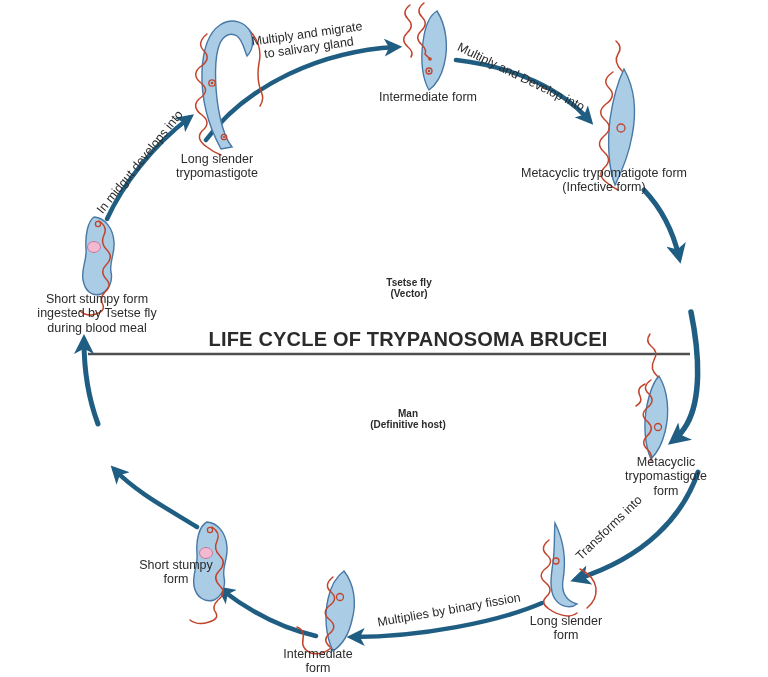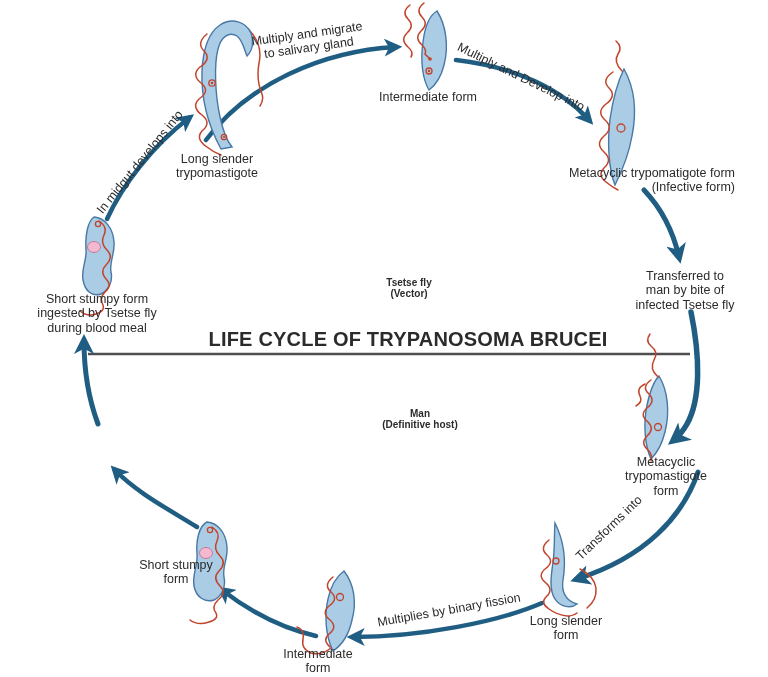--- a/index.html
+++ b/index.html
@@ -114,31 +114,28 @@
       <path class="cellbody" d="M 94,217 C 105,218 113,228 114,242 C 115,254 109,262 111,272 C 113,281 109,290 101,294 C 92,297 85,291 83,280 C 81,268 87,261 86,249 C 85,235 88,221 94,217 Z"></path>
       <path class="flag" d="M 99,221 Q 108,227 104,235 Q 100,243 107,250 Q 114,257 106,265 Q 99,272 107,280 Q 112,286 105,292 Q 99,298 103,305 Q 105,311 96,314 Q 87,317 80,311"></path>
       <ellipse class="nuc" cx="94" cy="247" rx="6.5" ry="5.5"></ellipse>
       <circle class="ring" cx="98" cy="224" r="2.6"></circle>
     </g>
   </svg>
 
   <div class="label section-title" style="left:409px;top:288px;">Tsetse fly
 (Vector)</div>
   <div class="label main-title" style="left:408px;top:339px;">LIFE CYCLE OF TRYPANOSOMA BRUCEI</div>
-  <div class="label section-title" style="left:420px;top:419px;">Man
+  <div class="label section-title" style="left:408px;top:419px;">Man
 (Definitive host)</div>
 
   <div class="label" style="left:217px;top:166px;">Long slender
 trypomastigote</div>
   <div class="label" style="left:428px;top:97px;">Intermediate form</div>
-  <div class="label" style="left:652px;top:180px;text-align:right;">Metacyclic trypomatigote form
+  <div class="label" style="left:604px;top:180px;">Metacyclic trypomatigote form
 (Infective form)</div>
-  <div class="label" style="left:685px;top:290px;">Transferred to
-man by bite of
-infected Tsetse fly</div>
   <div class="label" style="left:666px;top:476px;">Metacyclic
 trypomastigote
 form</div>
   <div class="label" style="left:566px;top:628px;">Long slender
 form</div>
   <div class="label" style="left:318px;top:661px;">Intermediate
 form</div>
   <div class="label" style="left:163px;top:572px;margin-left:13px;">Short stumpy
 form</div>
   <div class="label" style="left:97px;top:313px;">Short stumpy form

